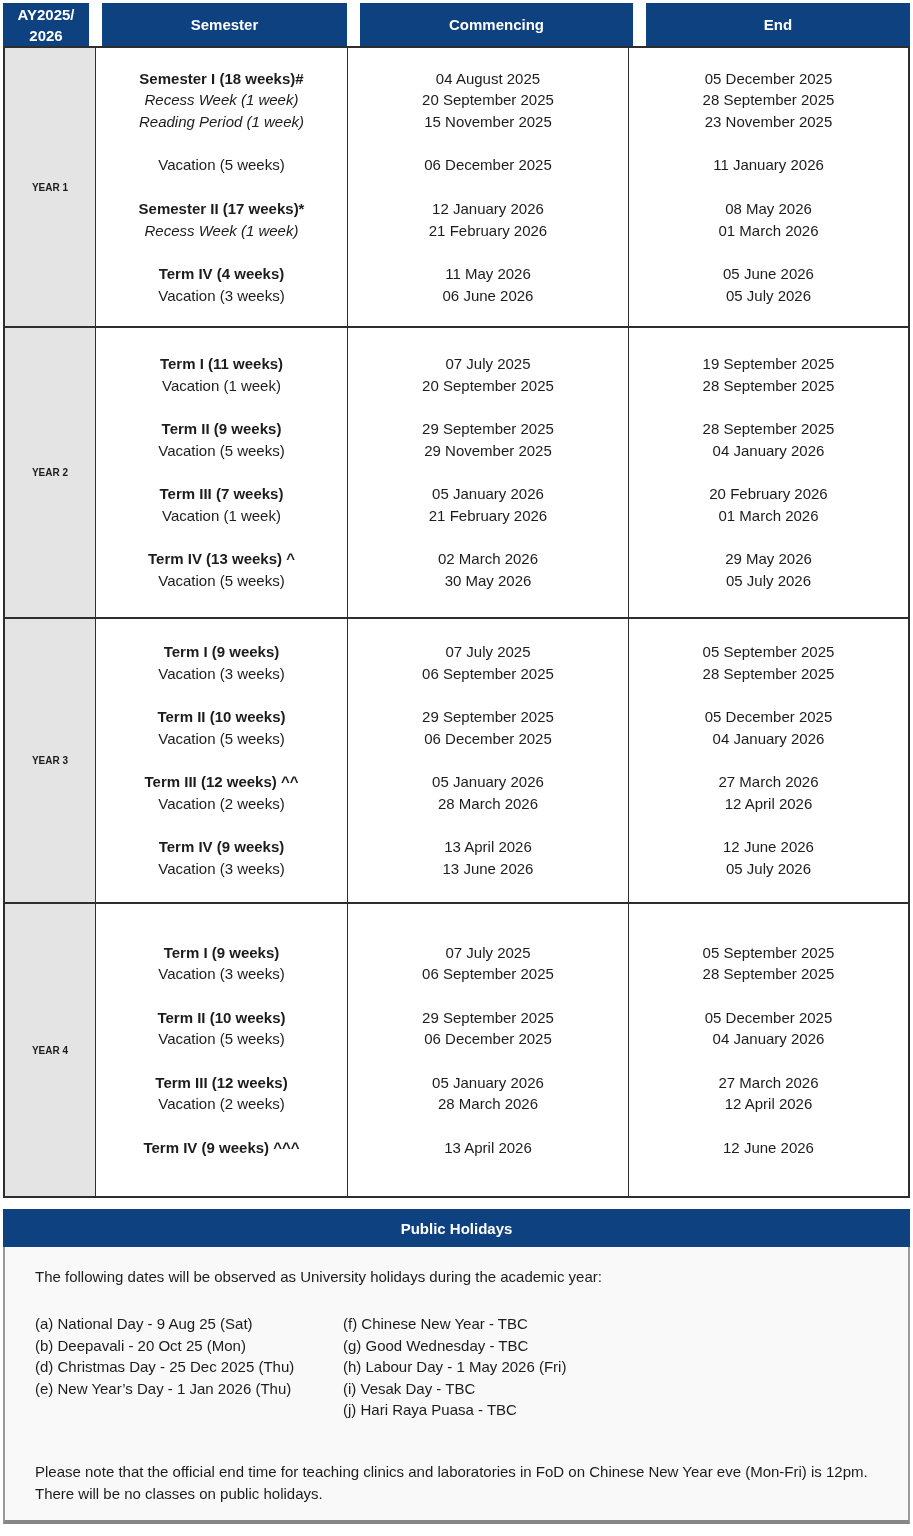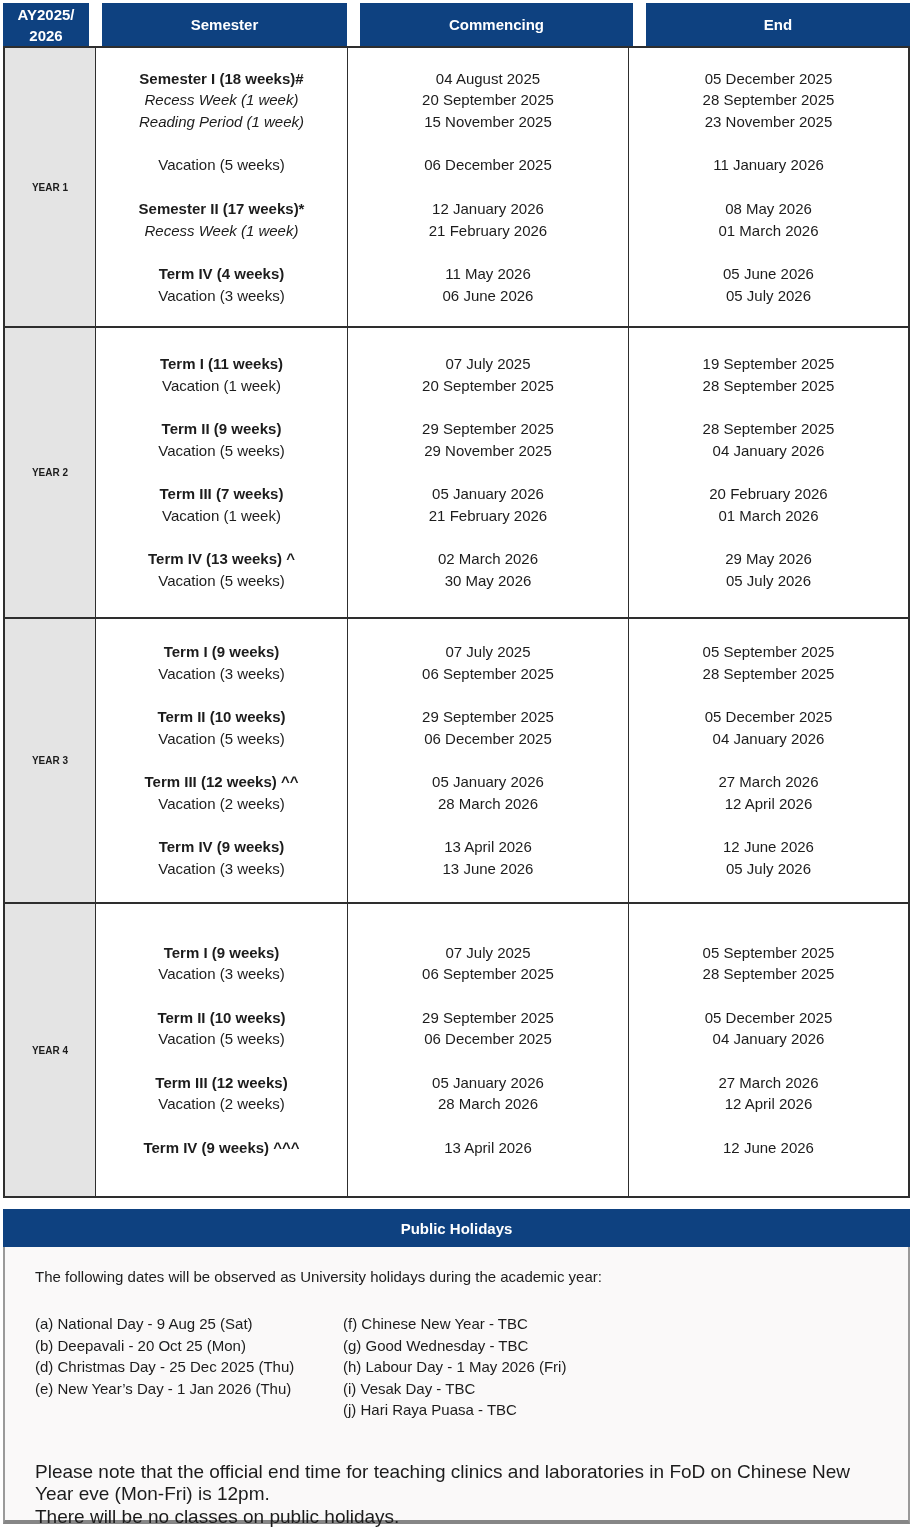--- a/index.html
+++ b/index.html
@@ -88,21 +88,21 @@
   .ph-intro{margin:0;font-size:15px;}
   .ph-grid{
     display:grid;
     grid-template-columns:308px auto;
     justify-content:start;
     margin-top:28px;
   }
   .ph-grid .line{text-align:left;height:21.5px;line-height:21.5px;}
   .ph-note{
     margin:40px 0 0 0;
-    font-size:19px;
+    font-size:15px;
     line-height:22.5px;
   }
 </style>
 </head>
 <body>
 
 <div class="page">
 
   <div class="cal-header">
     <div class="hcell">

